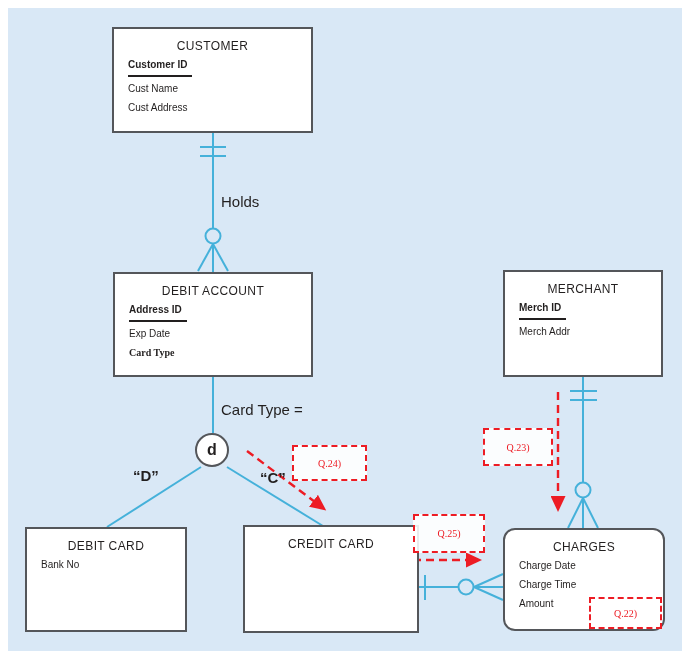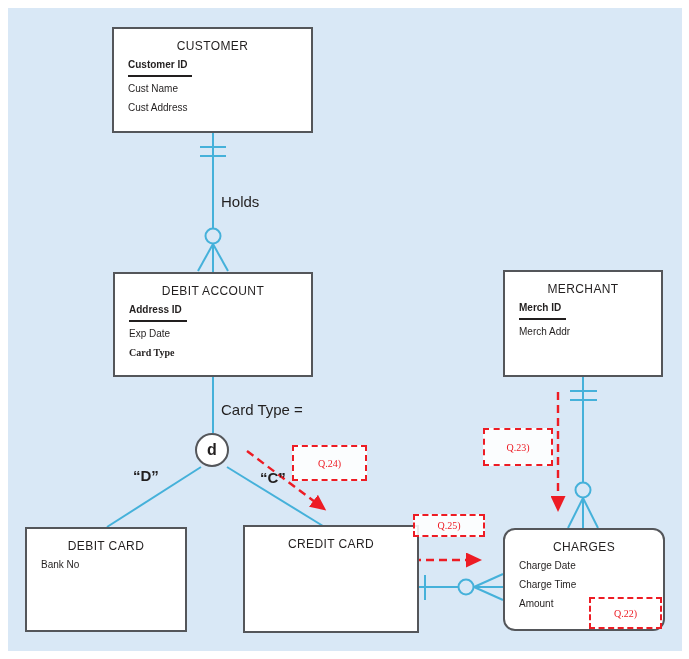--- a/index.html
+++ b/index.html
@@ -146,19 +146,19 @@
   <div class="lbl" style="left:221px;top:402px">Card Type =</div>
   <div class="lbl qt" style="left:133px;top:468px">“D”</div>
   <div class="lbl qt" style="left:260px;top:470px">“C”</div>
 
   <div class="qbox" style="left:292px;top:445px;width:75px;height:36px">
     <span>Q.24)</span>
   </div>
   <div class="qbox" style="left:483px;top:428px;width:70px;height:38px">
     <span>Q.23)</span>
   </div>
-  <div class="qbox" style="left:413px;top:514px;width:72px;height:23px">
+  <div class="qbox" style="left:413px;top:514px;width:72px;height:39px">
     <span>Q.25)</span>
   </div>
   <div class="qbox" style="left:589px;top:597px;width:73px;height:32px">
     <span>Q.22)</span>
   </div>
 </div>
 
 </body></html>

